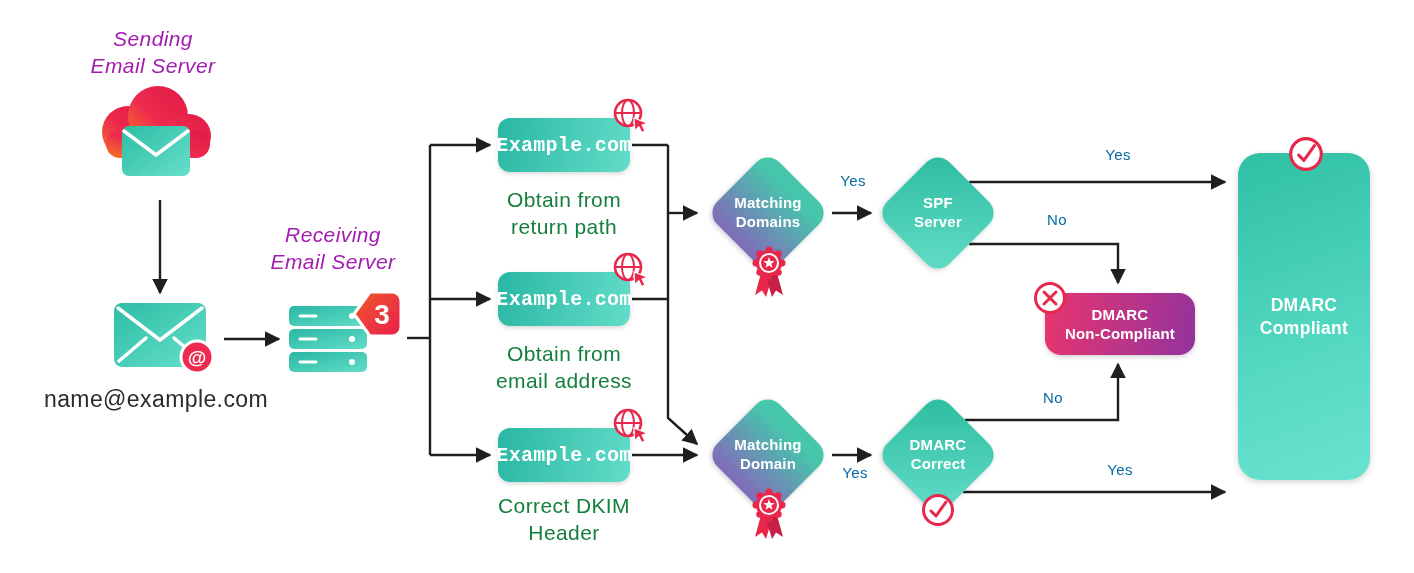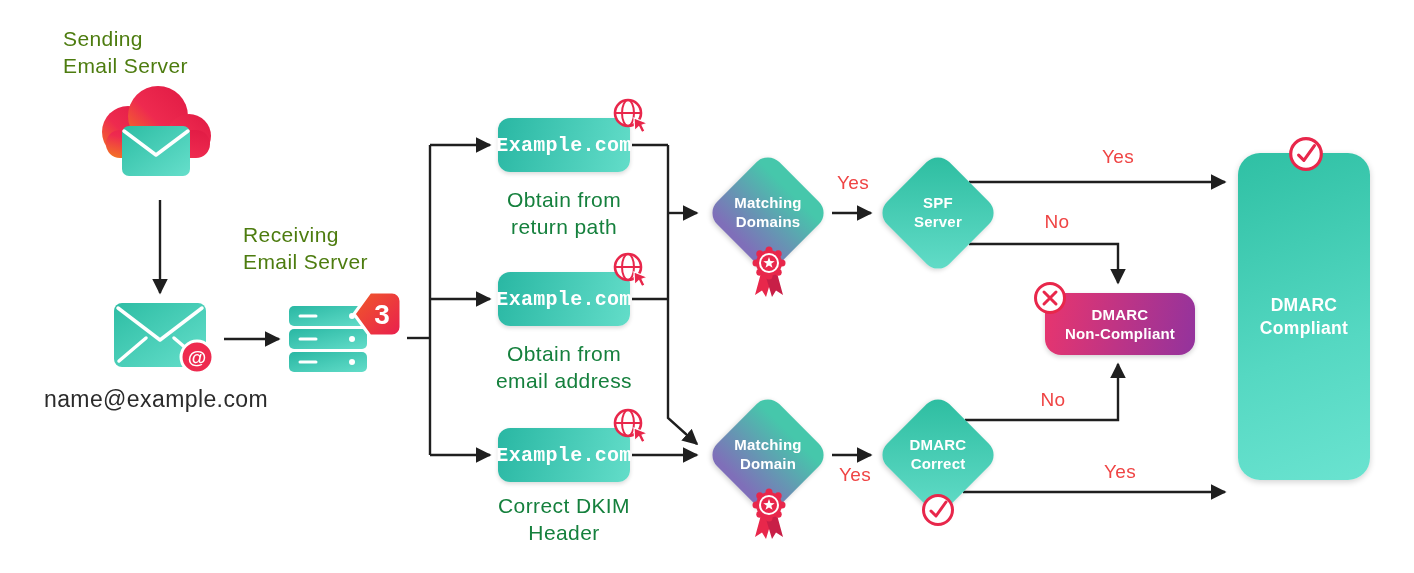--- a/index.html
+++ b/index.html
@@ -1,24 +1,24 @@
 <!DOCTYPE html>
 <html><head>
 <meta charset="utf-8">
 <style>
   * { margin:0; padding:0; box-sizing:border-box; }
   html,body { background:#ffffff; }
   body { font-family:"Liberation Sans", sans-serif; }
   .canvas { position:relative; width:1414px; height:573px; background:#fff; overflow:hidden; }
   .abs { position:absolute; }
   .pre { white-space:pre-line; }
-  .title { font-size:21px; color:#4d7c0f; line-height:1.28; letter-spacing:.4px; font-weight:500; }
+  .title { font-size:21px; color:#a21caf; text-align:center; line-height:1.28; letter-spacing:.4px; font-weight:500;font-style:italic; }
   .caption { font-size:21px; color:#15803d; text-align:center; line-height:1.28; letter-spacing:.4px; font-weight:500; }
   .address { font-size:23px; color:#2b2b2b; text-align:center; letter-spacing:.4px; font-weight:500; }
-  .edge-label { font-size:19px; color:#ef4444; letter-spacing:.4px; font-weight:500; text-align:center; }
+  .edge-label { font-size:15px; color:#0369a1; letter-spacing:.4px; font-weight:500; text-align:center; }
   .domain-box { width:132px; height:54px; border-radius:12px;
     background:linear-gradient(105deg,#29b7a3,#63ddc9);
     display:flex; align-items:center; justify-content:center;
     color:#fff; font-weight:bold; font-size:20px; letter-spacing:.3px;
     box-shadow:0 2px 4px rgba(0,0,0,.15);font-family:Liberation Mono, monospace; }
   .diamond { width:88px; height:88px; border-radius:16px; transform:rotate(45deg);
     box-shadow:0 2px 5px rgba(0,0,0,.18); }
   .diamond.teal  { background:linear-gradient(135deg,#2bbc9f,#64ddc9); }
   .diamond.mixed { background:linear-gradient(180deg,#46c7ab 15%,#7f6fb9 95%); }
   .diamond-label { position:absolute; width:124px; text-align:center; color:#fff;

